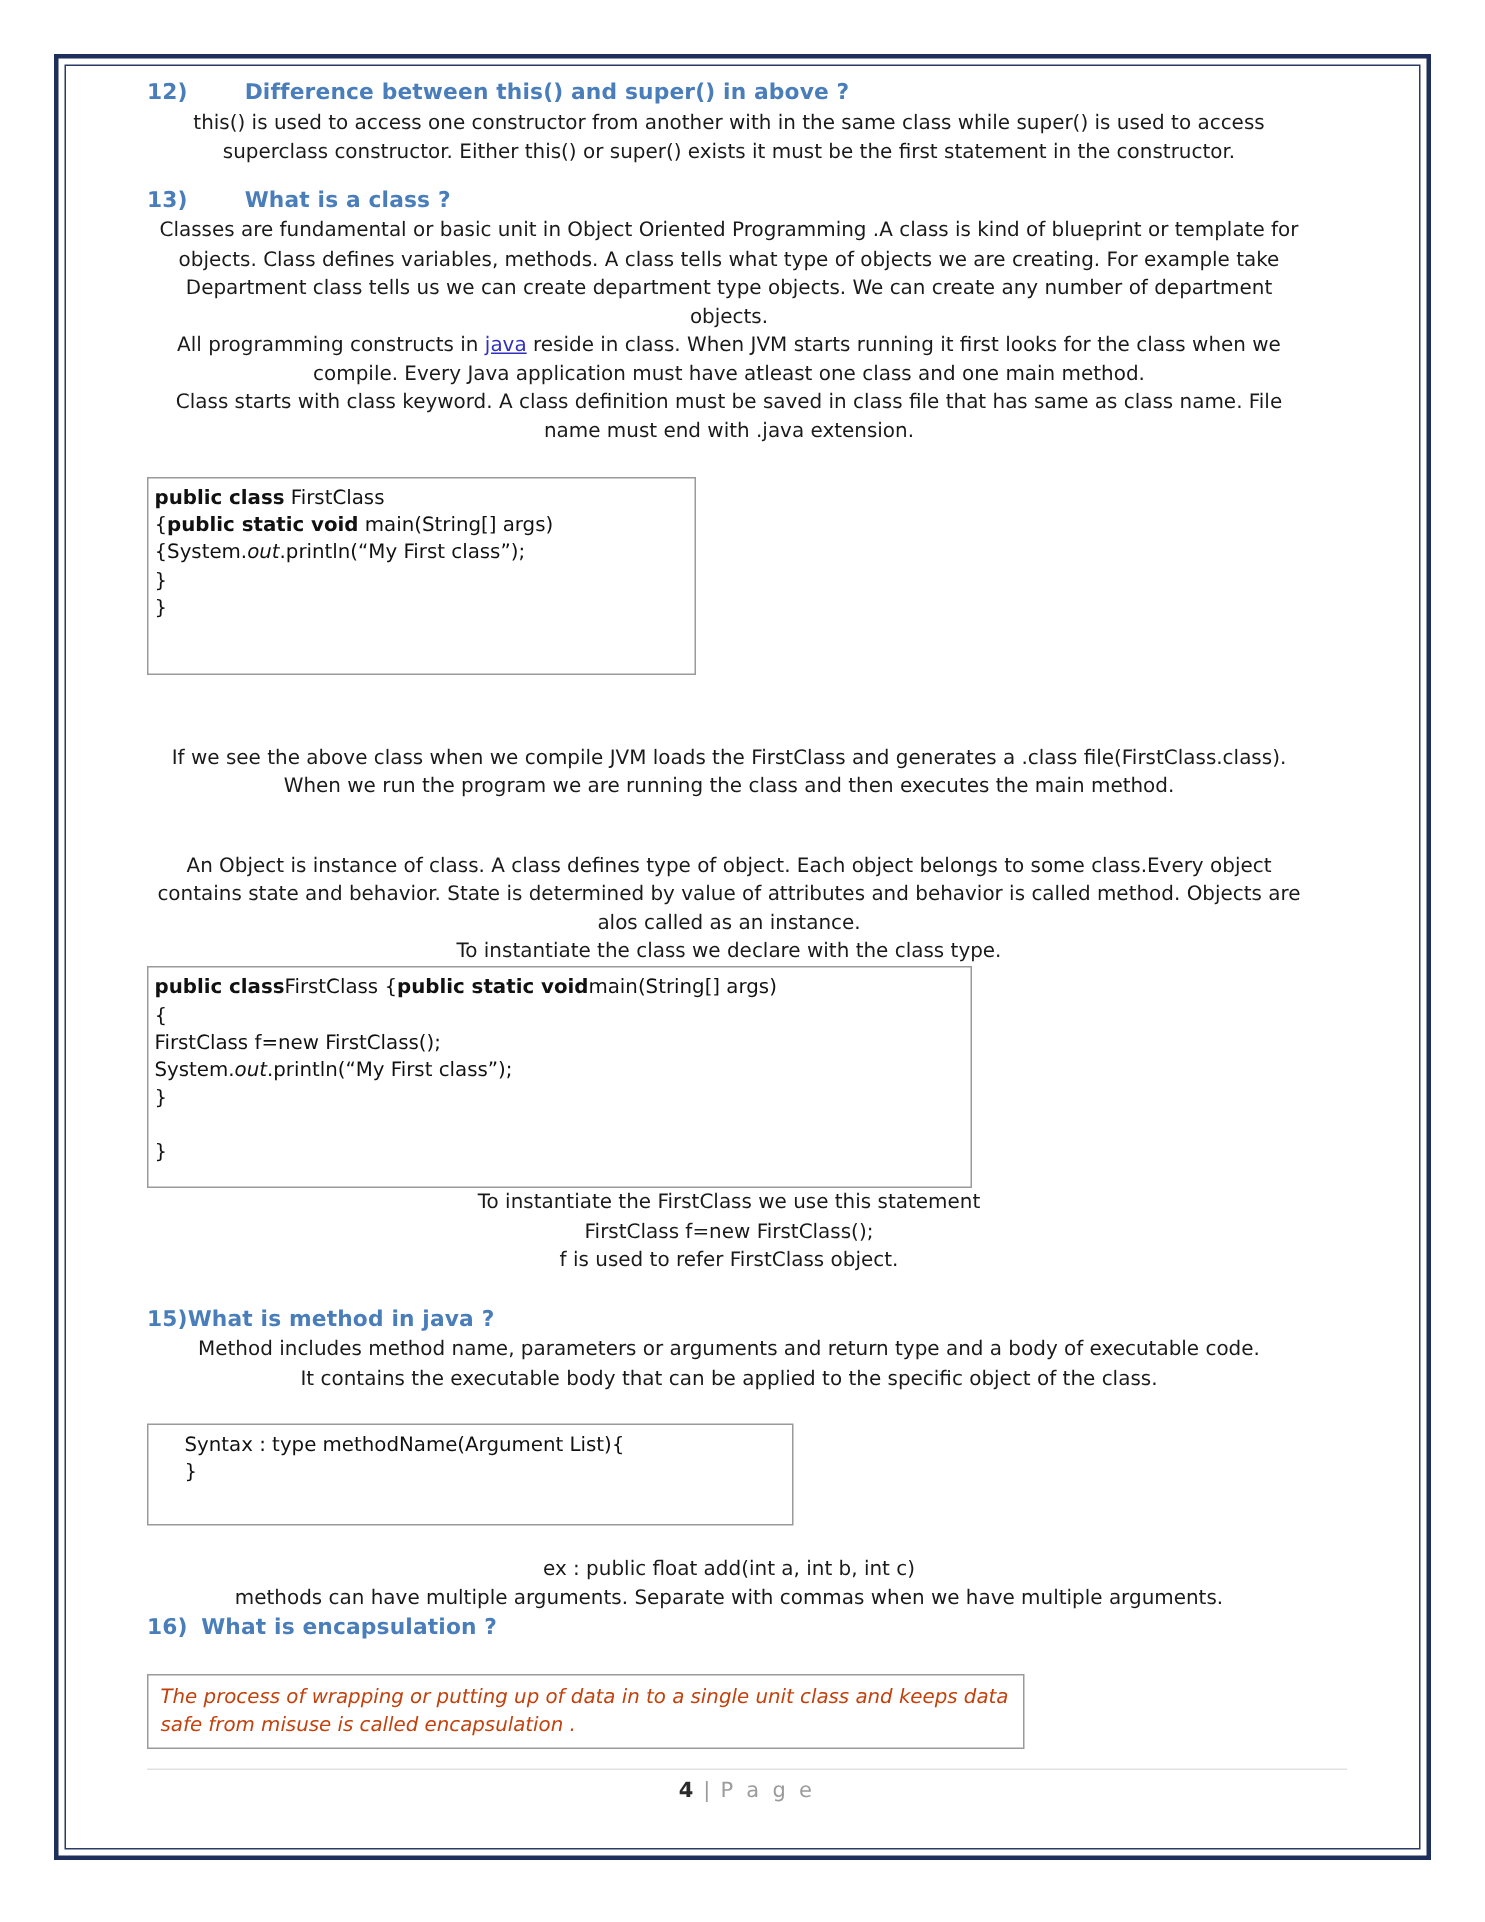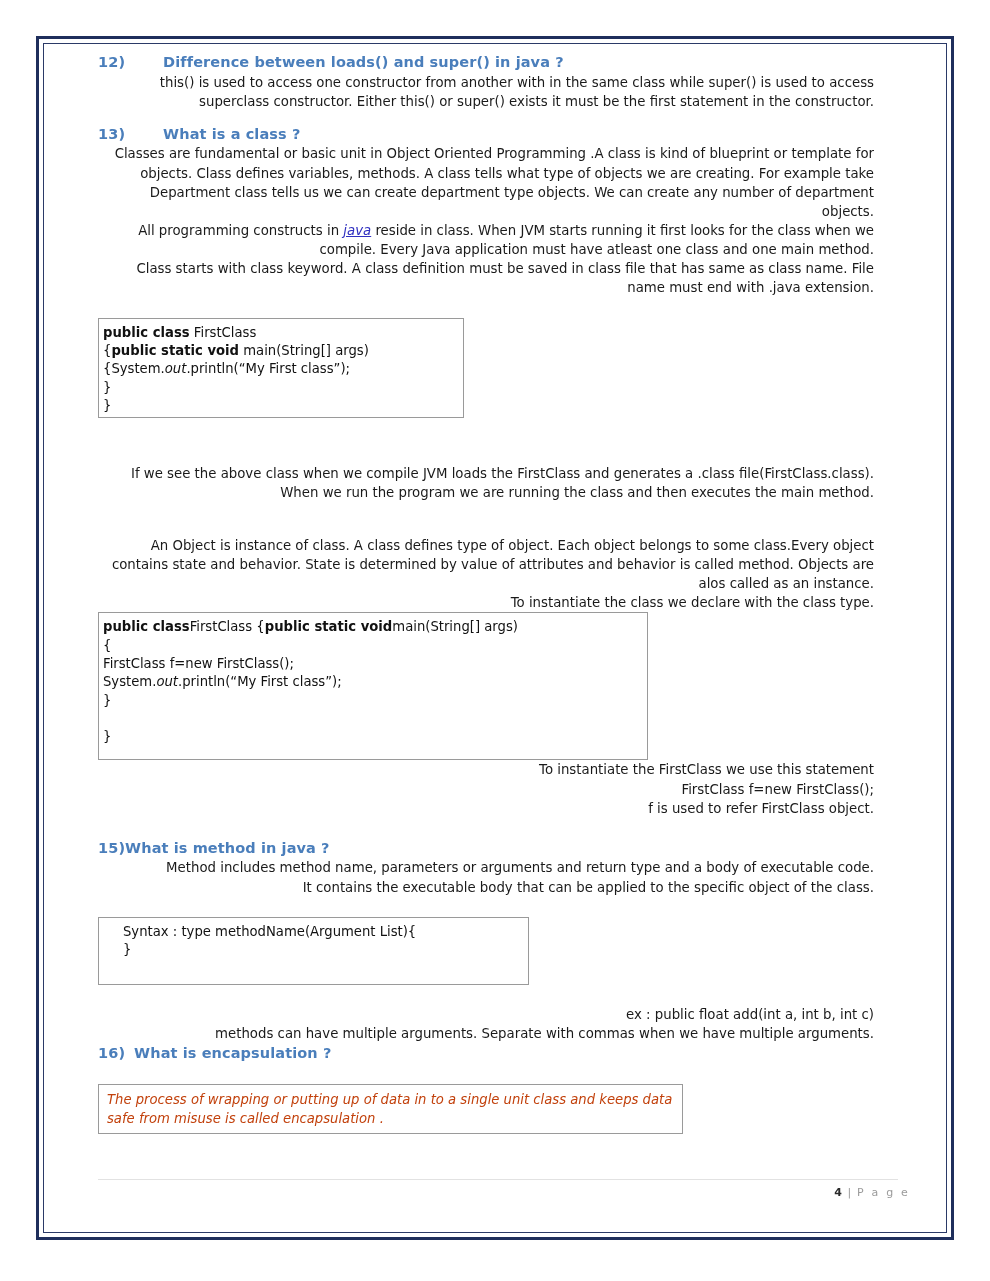--- a/index.html
+++ b/index.html
@@ -67,27 +67,26 @@
   h2.qheading .gap-wide { display: inline-block; width: 38px; }
   h2.qheading .gap-narrow { display: inline-block; width: 9px; }
   h2.qheading .gap-none { display: inline-block; width: 0px; }
 
   p.body {
     margin: 0;
     padding: 0;
     font-size: 13.3px;
     color: #1a1a1a;
     line-height: 1.44;
-    text-align: right;
+    text-align: center;
   }
 
   a.inline-link {
     color: #3030c0;
     text-decoration: underline;
-    font-style: italic;
   }
 
   .spacer-sm { height: 13px; }
   .spacer-md { height: 20px; }
   .spacer-lg { height: 34px; }
   .spacer-xl { height: 46px; }
 
   
   .codebox {
     border: 1px solid #9a9a9a;
@@ -95,21 +94,21 @@
     background: #ffffff;
     padding: 5px 4px 4px 4px;
     font-size: 13.2px;
     line-height: 1.39;
     color: #111111;
     white-space: pre-wrap;
   }
   .codebox .kw { font-weight: bold; }
   .codebox .it { font-style: italic; }
 
-  .codebox-1 { width: 366px; height: 100px; }
+  .codebox-1 { width: 366px; height: 132px; }
   .codebox-2 { width: 550px; height: 148px; }
   .codebox-3 { width: 431px; height: 68px; padding-left: 24px; }
 
   .notebox {
     border: 1px solid #9a9a9a;
     box-sizing: border-box;
     background: #ffffff;
     width: 585px;
     padding: 5px 6px 5px 8px;
     font-size: 13.2px;
@@ -122,25 +121,25 @@
   .footer-rule {
     position: absolute;
     left: 98px;
     top: 1179px;
     width: 800px;
     height: 1px;
     background: #e2e2e2;
   }
   .footer-text {
     position: absolute;
-    left: 110px;
+    left: 98px;
     top: 1186px;
     width: 800px;
-    text-align: right;
-    font-size: 11px;
+    text-align: center;
+    font-size: 14px;
     color: #9b9b9b;
     letter-spacing: 2.2px;
   }
   .footer-text .pg-num {
     color: #2b2b2b;
     font-weight: bold;
     letter-spacing: 0;
   }
   .footer-text .pg-sep {
     color: #9b9b9b;
@@ -150,21 +149,21 @@
 </head>
 <body>
 
 <div class="page-sheet">
   <div class="page-border-outer">
     <div class="page-border-inner"></div>
   </div>
 
   <div class="content">
 
-    <h2 class="qheading"><span class="num">12)</span><span class="gap-wide"></span><span>Difference between loads() and super() in java ?</span></h2>
+    <h2 class="qheading"><span class="num">12)</span><span class="gap-wide"></span><span>Difference between this() and super() in above ?</span></h2>
     <p class="body">this() is used to access one constructor from another with in the same class while super() is used to access superclass constructor. Either this() or super() exists it must be the first statement in the constructor.</p>
 
     <div class="spacer-sm"></div>
 
     <h2 class="qheading"><span class="num">13)</span><span class="gap-wide"></span><span>What is a class ?</span></h2>
     <p class="body">Classes are fundamental or basic unit in Object Oriented Programming .A class is kind of blueprint or template for objects. Class defines variables, methods. A class tells what type of objects we are creating. For example take Department class tells us we can create department type objects. We can create any number of department objects.</p>
     <p class="body"><span>All programming constructs in </span><a class="inline-link" href="#">java</a><span> reside in class. When JVM starts running it first looks for the class when we compile. Every Java application must have atleast one class and one main method.</span></p>
     <p class="body">Class starts with class keyword. A class definition must be saved in class file that has same as class name. File name must end with .java extension.</p>
 
     <div class="spacer-md"></div>

